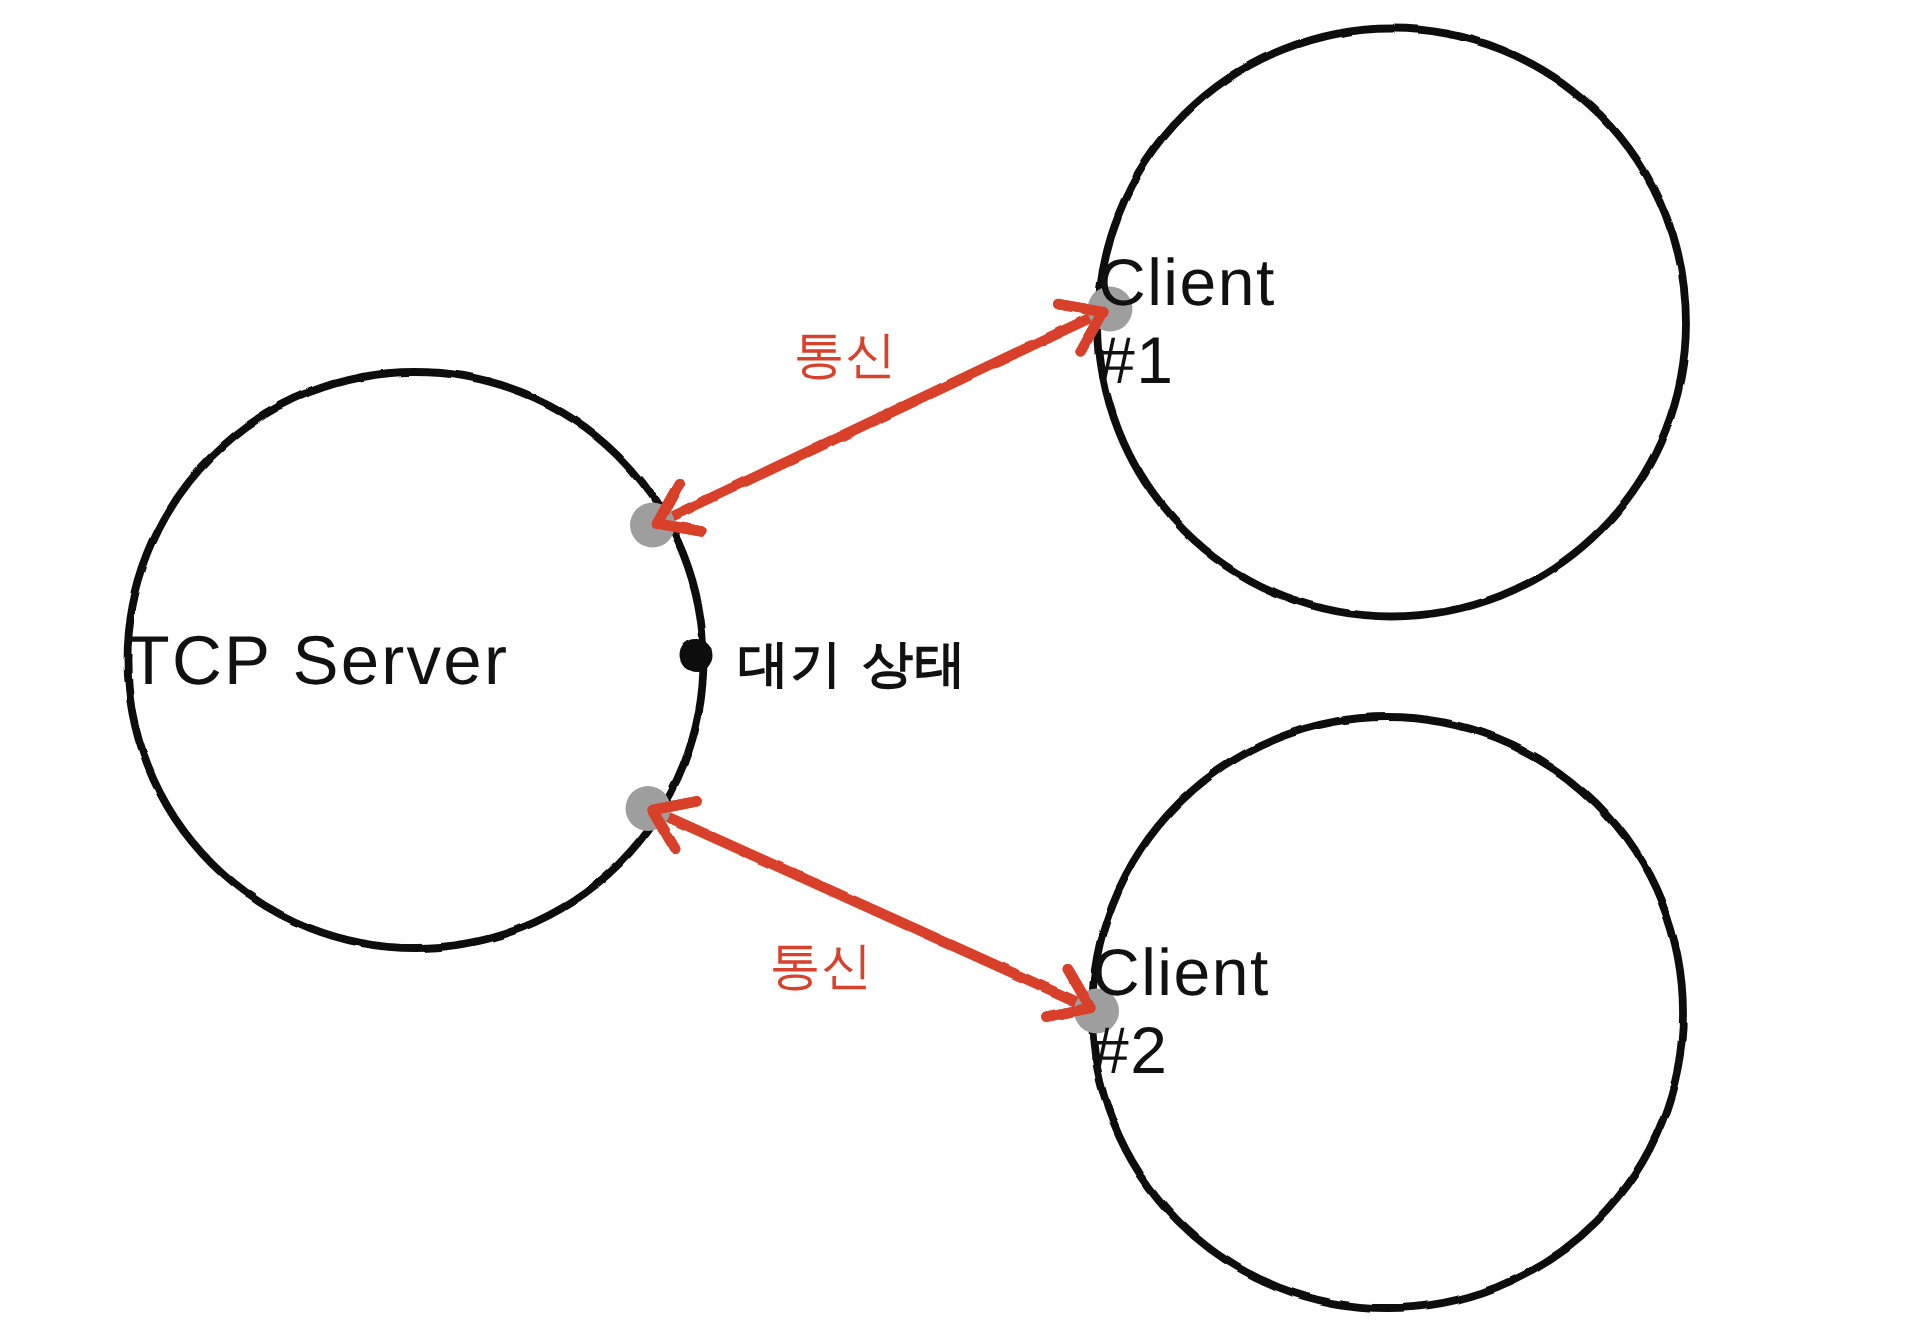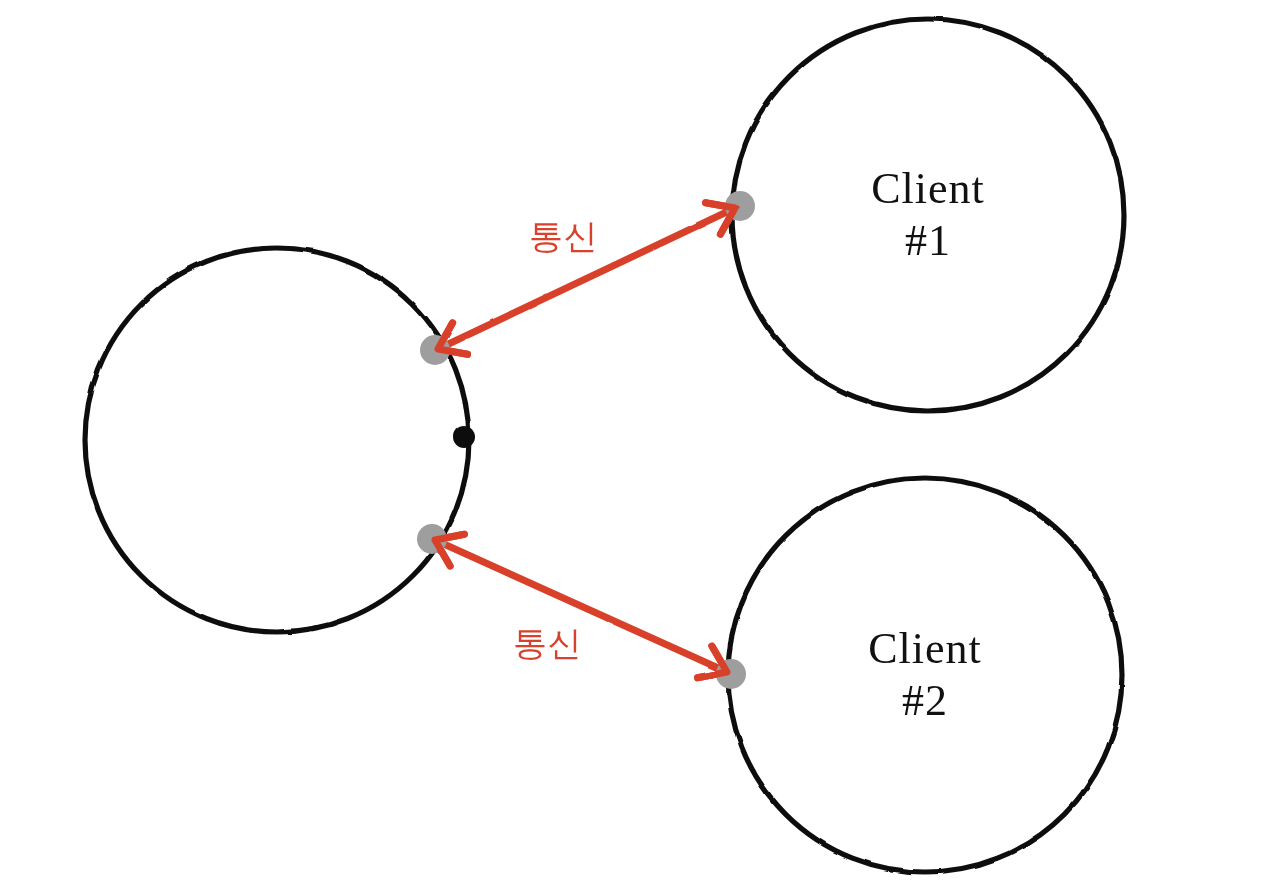--- a/index.html
+++ b/index.html
@@ -21,23 +21,22 @@
   #diagram-svg {
     position: absolute;
     left: 0;
     top: 0;
     width: 1280px;
     height: 888px;
     display: block;
   }
   .node-label {
     position: absolute;
-    text-align: center;
     color: #111111;
-    font-family: Liberation Serif, serif;
+    font-family: Liberation Sans, sans-serif;
     letter-spacing: 0.5px;
     line-height: 1.18;
     pointer-events: none;
     white-space: pre;
   }
   .node-label.server {
     font-size: 46px;
     letter-spacing: 1.5px;
   }
   .node-label.client {
@@ -113,22 +112,24 @@
       <polyline id="e0-head-b2" points="720.4,234.2 735.0,208.0 705.5,202.7" fill="none" stroke="#d8412b" stroke-width="7" stroke-linecap="round" stroke-linejoin="round"></polyline>
       <polyline id="e1-head-a2" points="464.4,534.2 435.0,540.0 450.1,565.9" fill="none" stroke="#d8412b" stroke-width="7" stroke-linecap="round" stroke-linejoin="round"></polyline>
       <polyline id="e1-head-b2" points="697.6,677.8 727.0,672.0 711.9,646.1" fill="none" stroke="#d8412b" stroke-width="7" stroke-linecap="round" stroke-linejoin="round"></polyline>
     </g>
 
     <g filter="url(#rough2)">
       <circle id="state-dot" cx="464" cy="437" r="11" fill="#111111"></circle>
     </g>
   </svg>
 
+  <div class="node-label server" id="lbl-tcp-server" style="left: 85px; width: 384px; top: 412.86px;"><span>TCP Server</span></div>
 
   <div class="node-label client" id="lbl-client-1" style="left: 732px; width: 392px; top: 163.08px;"><span>Client</span><br><span>#1</span></div>
 
   <div class="node-label client" id="lbl-client-2" style="left: 728px; width: 394px; top: 623.08px;"><span>Client</span><br><span>#2</span></div>
 
   <div class="edge-label" id="elbl-0" style="left: 529px; top: 214px; color: rgb(216, 65, 43);">통신</div>
   <div class="edge-label" id="elbl-1" style="left: 513px; top: 621px; color: rgb(216, 65, 43);">통신</div>
 
+  <div class="state-label" id="state-label" style="left: 492px; top: 420px; color: rgb(17, 17, 17);">대기 상태</div>
 
 </div>
 
 </body></html>

